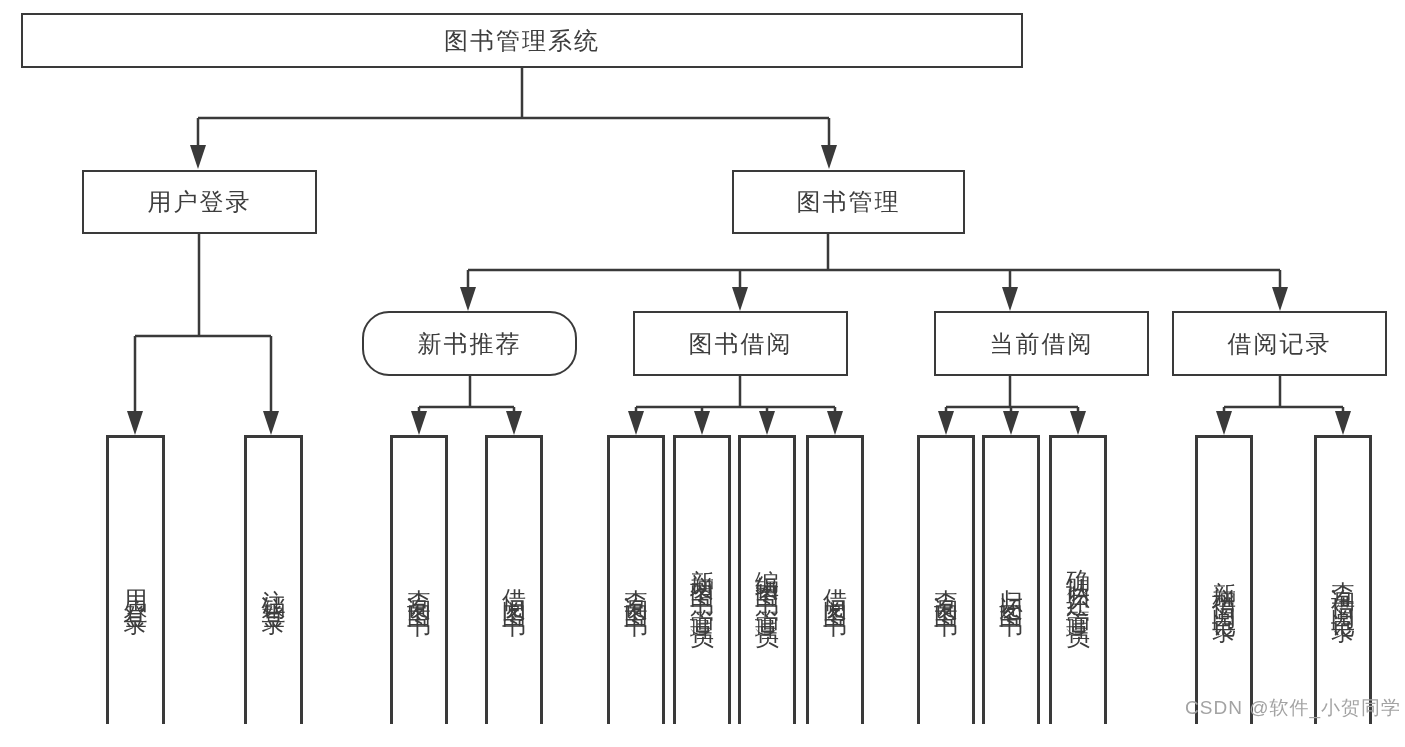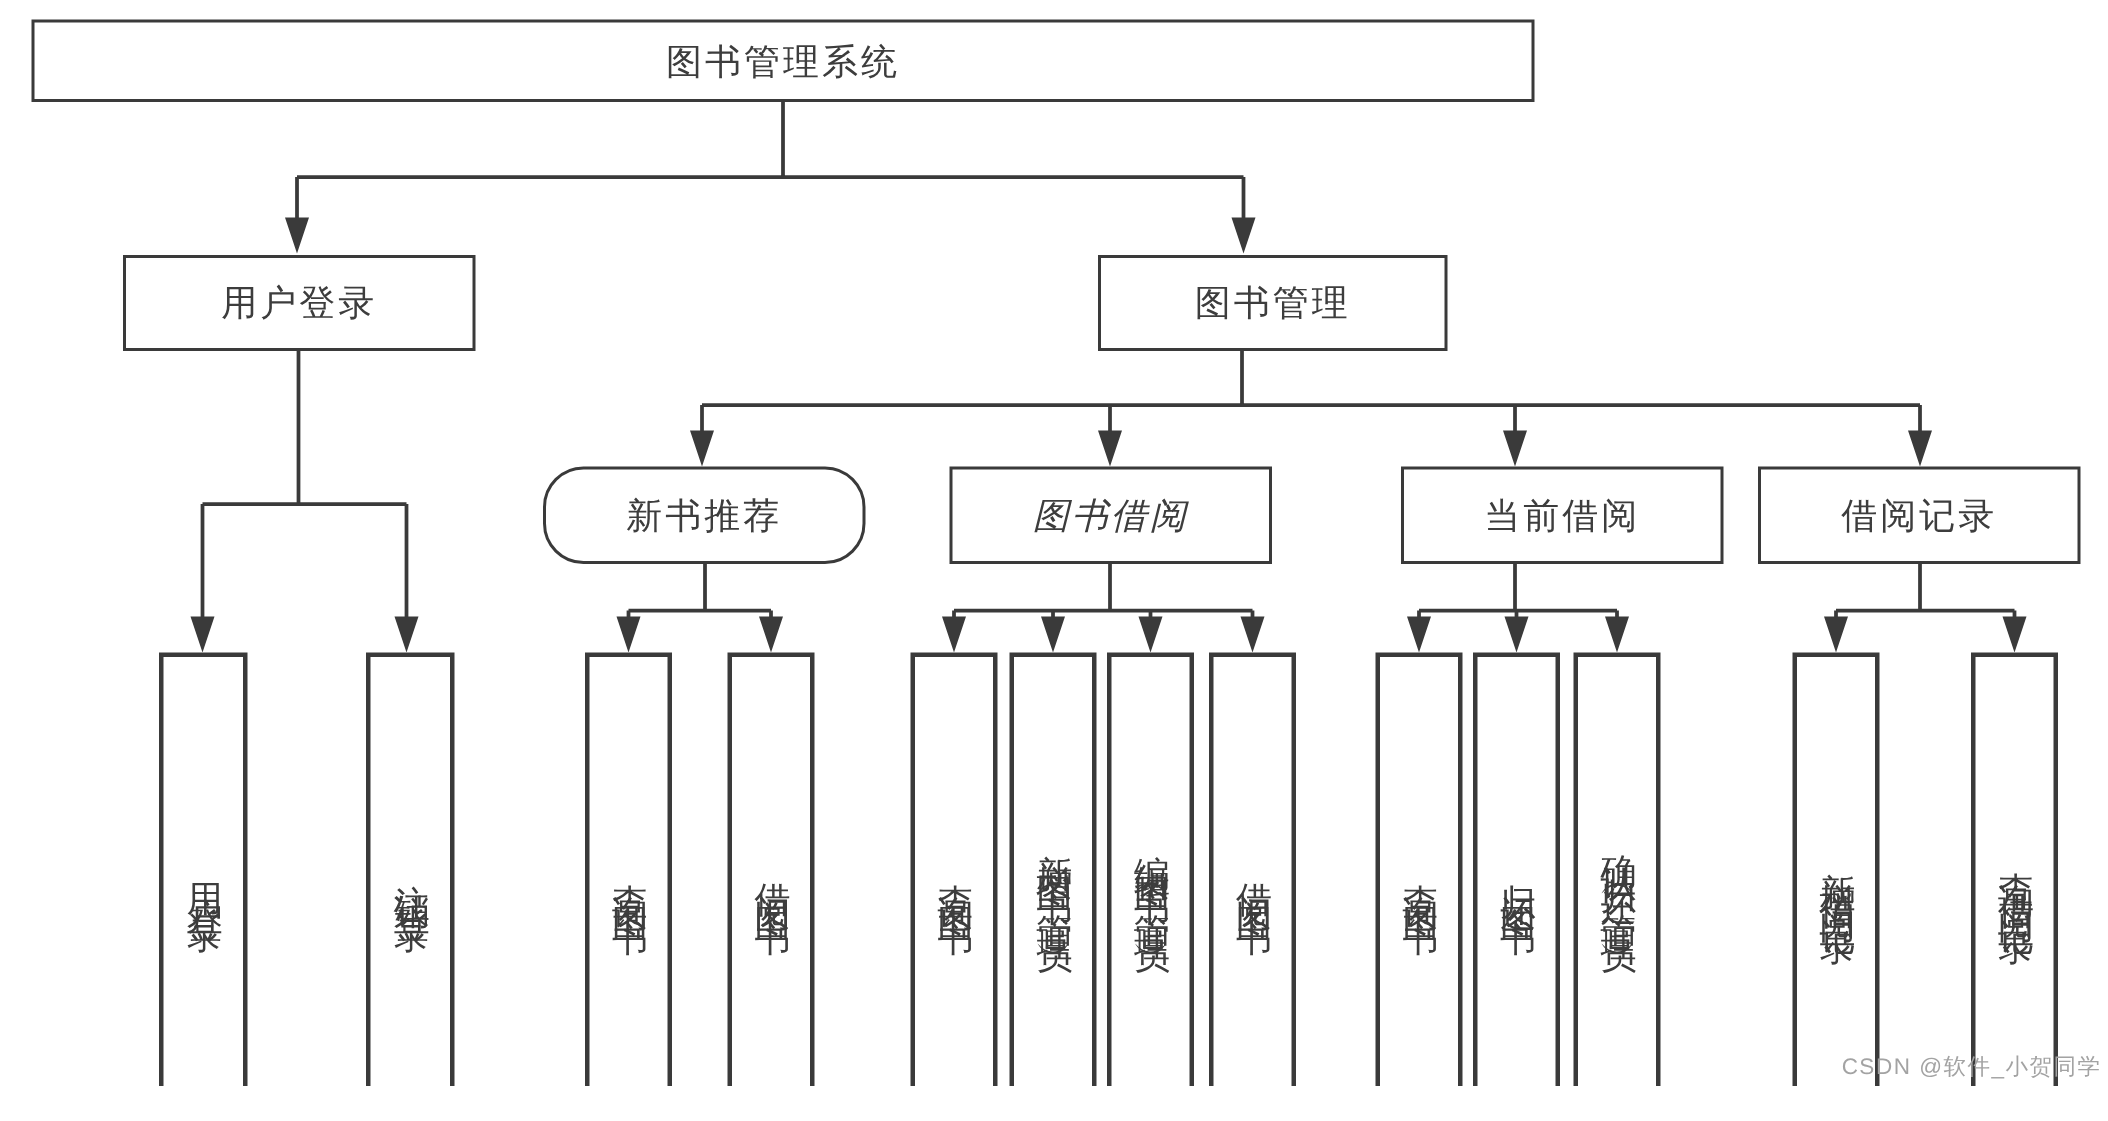--- a/index.html
+++ b/index.html
@@ -34,21 +34,21 @@
   .box.v .vtext{
     writing-mode:vertical-rl;
     text-orientation:mixed;
     letter-spacing:8px;
     line-height:1;
     white-space:nowrap;
   }
   .watermark{
     position:absolute;
     right:4px;bottom:3px;
-    font-size:15px;
+    font-size:19px;
     color:var(--watermark);
     letter-spacing:1px;
     z-index:5;
   }
 </style>
 </head>
 <body>
 
 <div class="stage">
 
@@ -79,21 +79,21 @@
   <div class="box h" style="left:82px;top:170px;width:235px;height:64px;">
     <span>用户登录</span>
   </div>
   <div class="box h" style="left:712px;top:170px;width:233px;height:64px;margin-left:20px;">
     <span>图书管理</span>
   </div>
 
   <div class="box h" style="left:362px;top:311px;width:215px;height:65px;border-radius:27px;">
     <span>新书推荐</span>
   </div>
-  <div class="box h" style="left:633px;top:311px;width:215px;height:65px;font-style:italic;">
+  <div class="box h" style="left:633px;top:311px;width:215px;height:65px;">
     <span>图书借阅</span>
   </div>
   <div class="box h" style="left:903px;top:311px;width:215px;height:65px;margin-left:31px;">
     <span>当前借阅</span>
   </div>
   <div class="box h" style="left:1172px;top:311px;width:215px;height:65px;">
     <span>借阅记录</span>
   </div>
 
   <div class="box v" style="left:106px;top:435px;width:59px;height:302px;">

